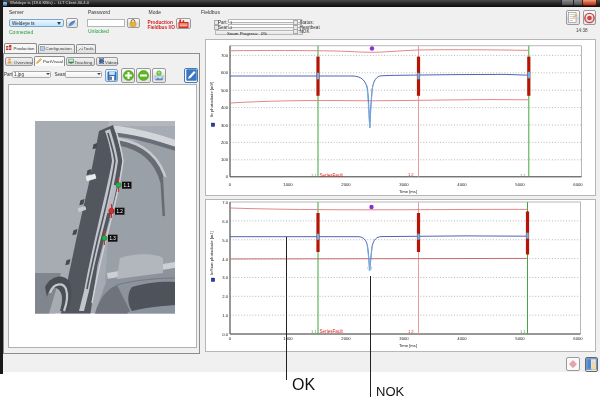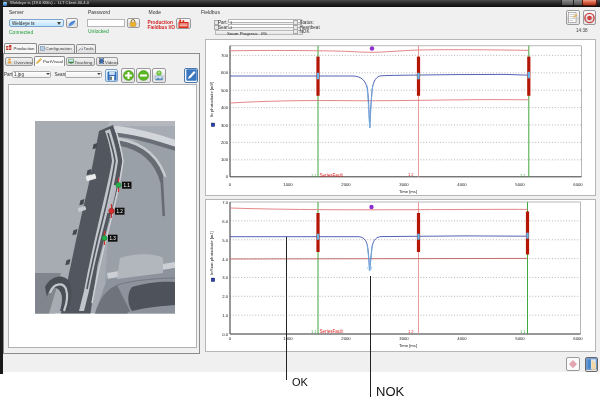--- a/index.html
+++ b/index.html
@@ -371,15 +371,15 @@
   </svg>
 <div class="btn" style="left:584.5px;top:356.5px;width:13.5px;height:15px;border-color:#666;"></div>
 <svg class="abs" style="left:586px;top:358px;" width="11" height="12" viewBox="0 0 11 12">
     <rect x="0.3" y="0.3" width="10.4" height="11.4" fill="#3b77c0"></rect>
     <rect x="1.2" y="1.2" width="8.6" height="9.6" fill="#dfeaf5"></rect>
     <path d="M5.5,1.2 L9.8,5.5 L9.8,11.7 L5.5,11.7 Z" fill="#f0d8a8"></path>
     <path d="M1.2,1.2 L5,1.2 L5,10.8 L1.2,10.8 Z" fill="#4a86cc"></path>
   </svg>
 
 <div class="abs" style="left:285.5px;top:237px;width:1px;height:143px;background:#222;"></div>
-<div class="abs" style="left:292px;top:375.5px;font-size:11px;color:#111;font-family:'Liberation Sans',sans-serif;">OK</div>
+<div class="abs" style="left:292px;top:375.5px;font-size:16px;color:#111;font-family:'Liberation Sans',sans-serif;">OK</div>
 <div class="abs" style="left:370px;top:275.5px;width:1px;height:121px;background:#222;"></div>
 <div class="abs" style="left:376px;top:383.5px;font-size:13px;color:#111;font-family:'Liberation Sans',sans-serif;">NOK</div>
 
 </body></html>

